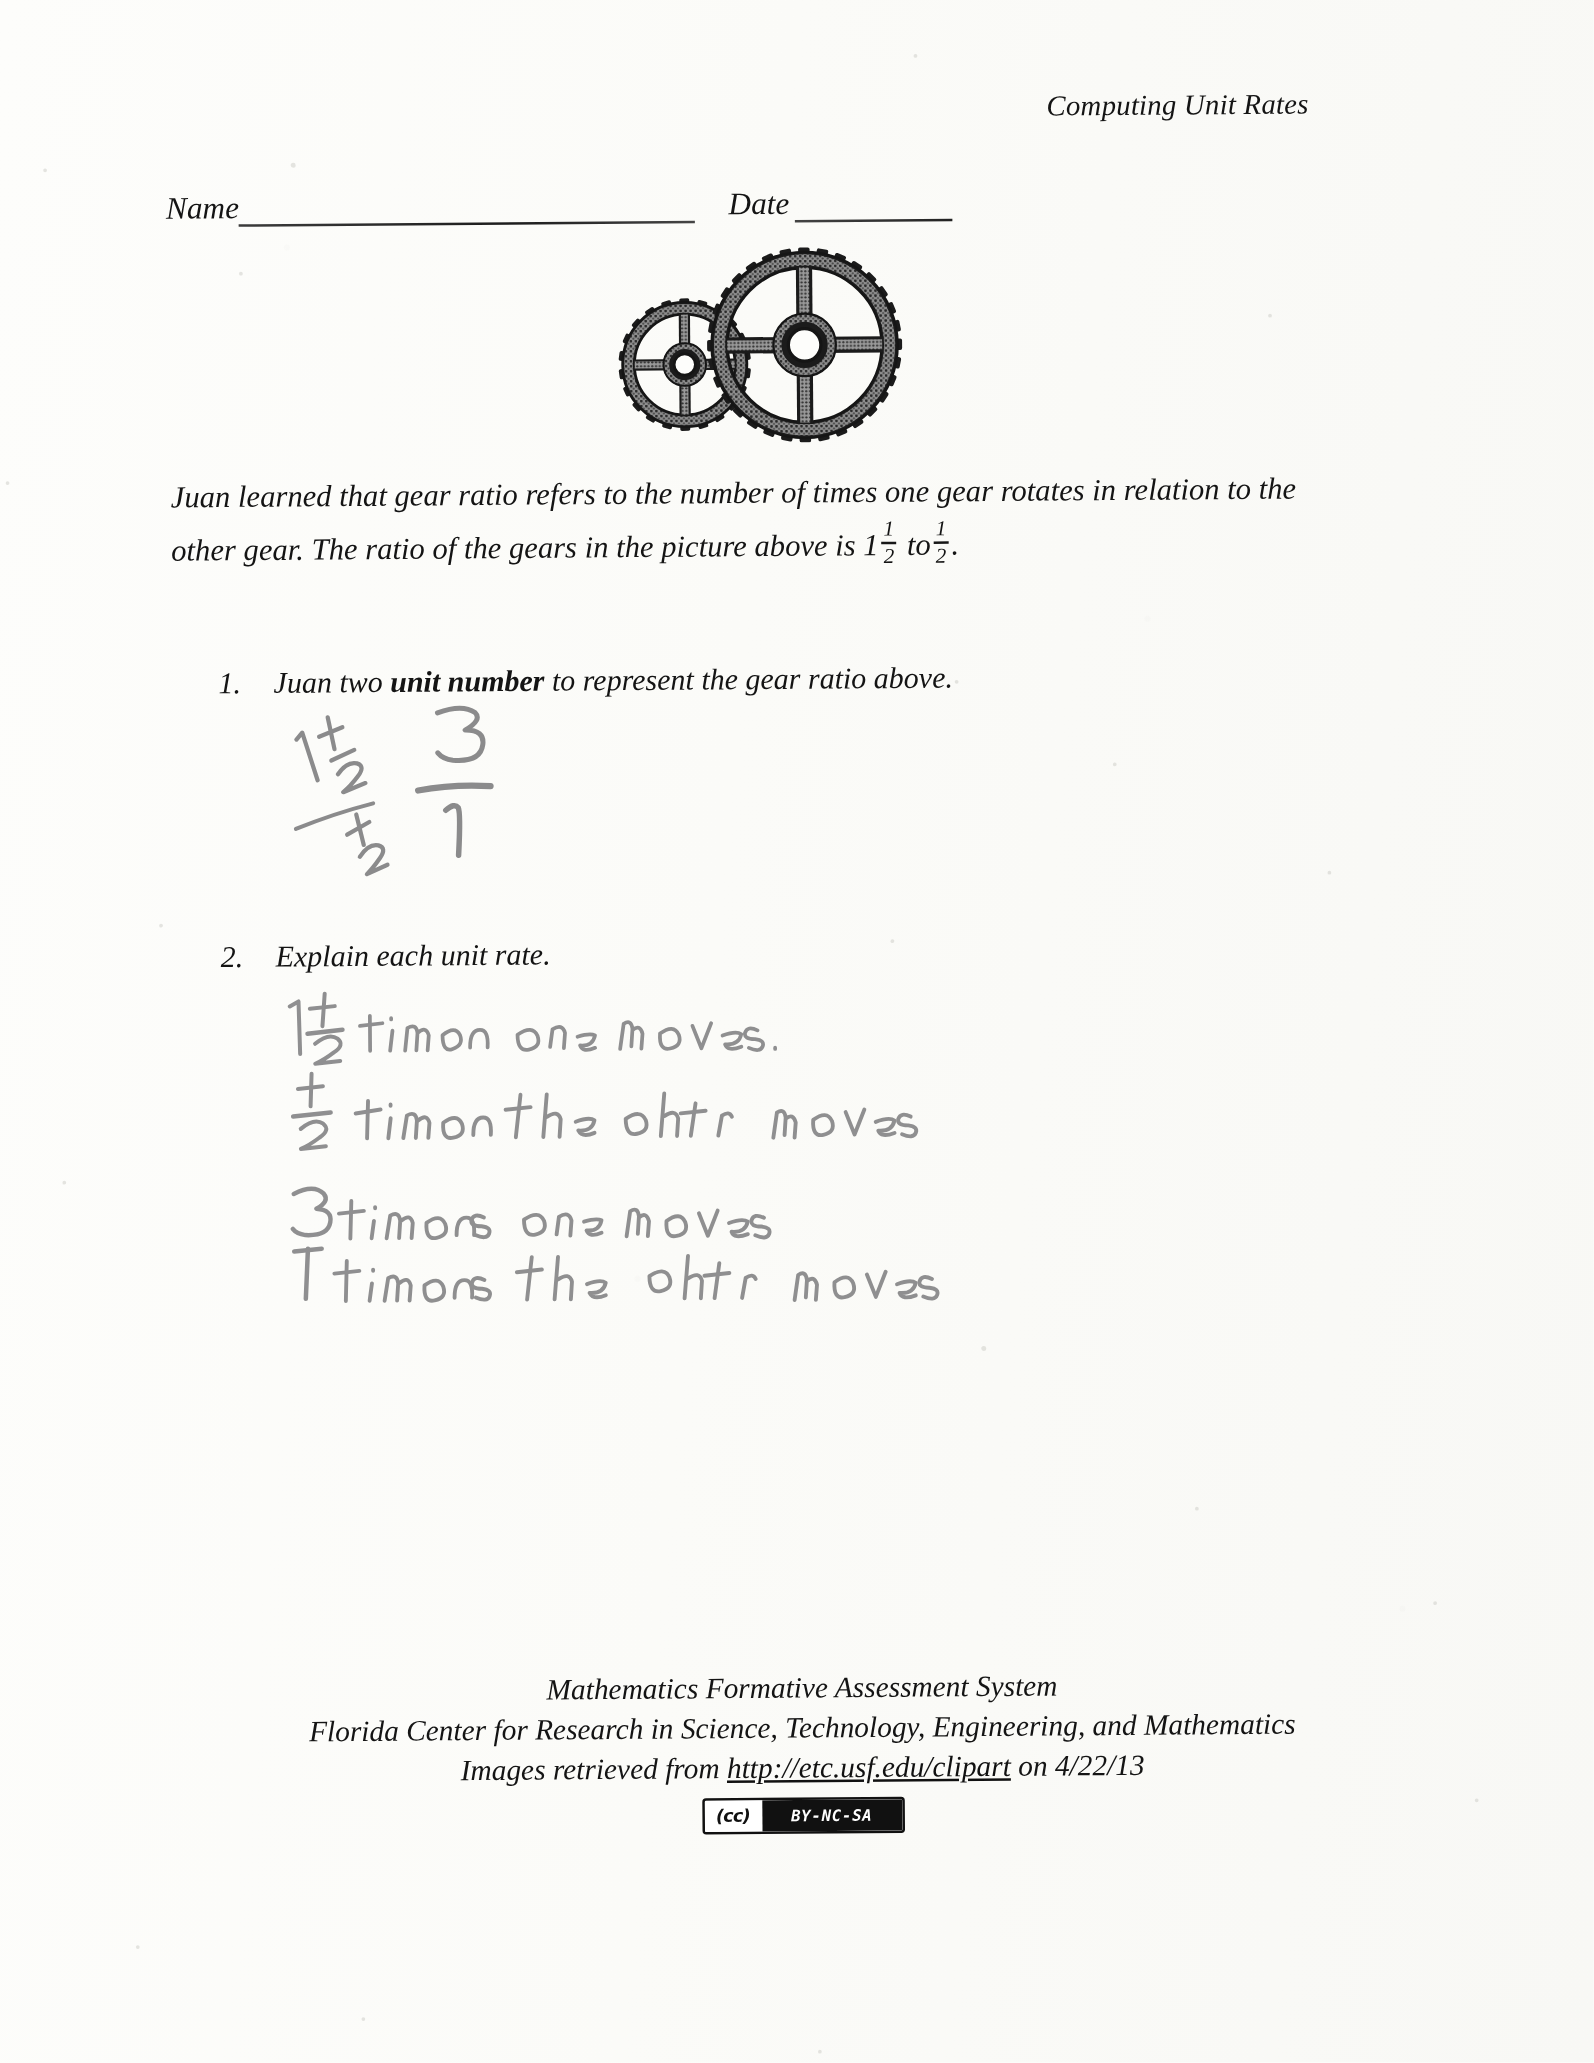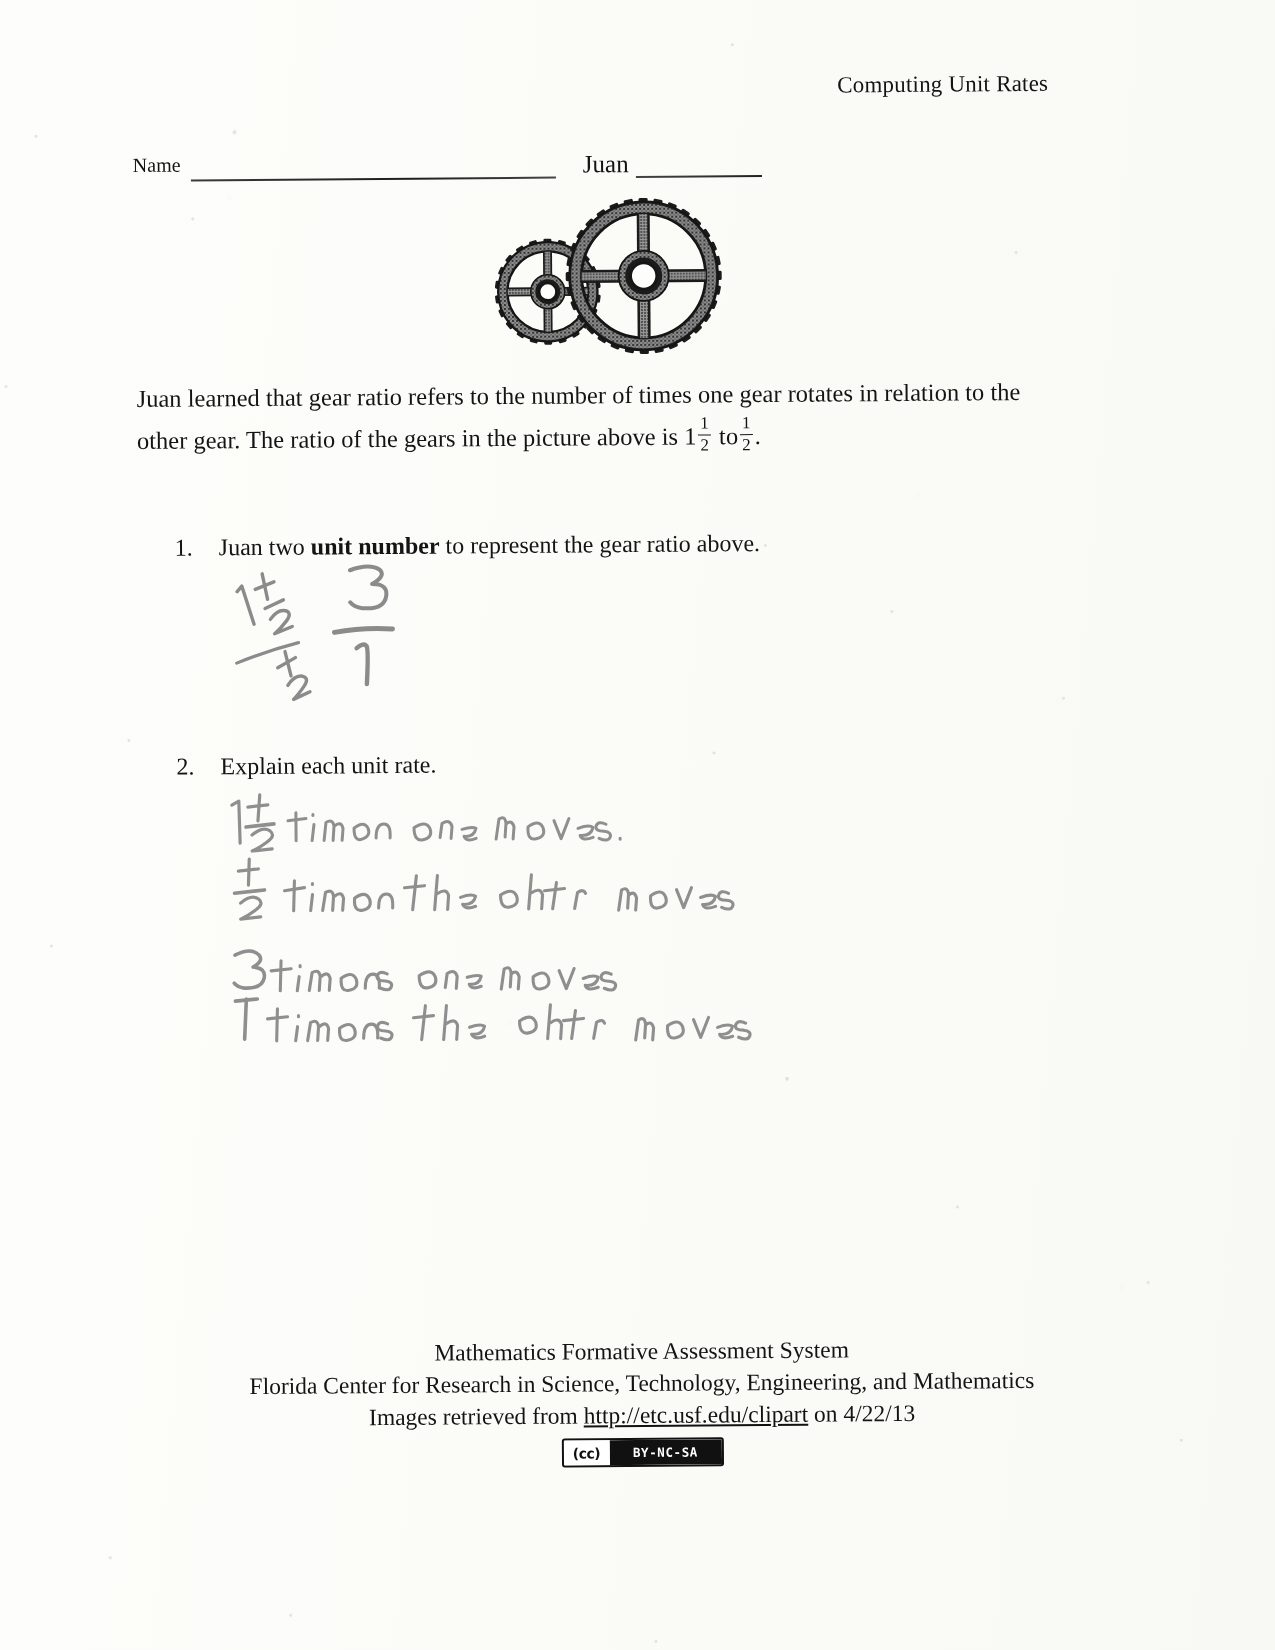--- a/index.html
+++ b/index.html
@@ -13,36 +13,37 @@
   }
   
   #page{
     position:absolute;inset:0;
     background:
       radial-gradient(circle at 18% 12%, rgba(0,0,0,.012) 0 2px, transparent 3px),
       radial-gradient(circle at 72% 30%, rgba(0,0,0,.012) 0 2px, transparent 3px),
       radial-gradient(circle at 40% 62%, rgba(0,0,0,.010) 0 2px, transparent 3px),
       radial-gradient(circle at 88% 78%, rgba(0,0,0,.012) 0 2px, transparent 3px),
       linear-gradient(95deg,#fdfdfb 0%,#fbfbf8 45%,#f8f8f5 100%);
+    font-style: italic;
   }
   #sheet{
     position:absolute;inset:0;
     transform:rotate(-0.45deg);
     transform-origin:50% 50%;
   }
   .spk{position:absolute;background:#cfcfca;border-radius:50%;opacity:.55;}
 
   
   #hdr-title{
     position:absolute;left:843px;top:74px;
     font-size:23px;letter-spacing:.2px;white-space:nowrap;
   }
 
   
-  #name-label{position:absolute;left:138px;top:150px;font-size:20px;}
+  #name-label{position:absolute;left:138px;top:150px;font-size:25px;}
   #name-rule{position:absolute;left:196px;top:176px;width:365px;height:2px;
              background:linear-gradient(90deg,#3b3b3b,#1d1d1d 60%,#454545);}
   #date-label{position:absolute;left:588px;top:150px;font-size:25px;}
   #date-rule{position:absolute;left:641px;top:176px;width:126px;height:2px;
              background:linear-gradient(90deg,#444,#222);}
 
   
   #gears{position:absolute;left:468px;top:196px;width:280px;height:158px;}
   #gears svg{display:block;width:100%;height:100%;}
 
@@ -129,21 +130,21 @@
     <div class="spk" style="left:283px;top:1611px;width:3px;height:3px;"></div>
     <div class="spk" style="left:648px;top:1640px;width:3px;height:3px;"></div>
     <div class="spk" style="left:1175px;top:1443px;width:3px;height:3px;"></div>
     <div class="spk" style="left:49px;top:940px;width:3px;height:3px;"></div>
 
     <div id="hdr-title">Computing Unit Rates</div>
 
     <div id="name-label">Name</div>
     <div id="name-rule"></div>
 
-    <div id="date-label">Juan</div>
+    <div id="date-label">Date</div>
     <div id="date-rule"></div>
 
     <div id="gears">
       <svg viewBox="0 0 280 158" xmlns="http://www.w3.org/2000/svg">
         <defs>
           <pattern id="hatch" width="4" height="4" patternUnits="userSpaceOnUse">
             <rect width="4" height="4" fill="#8e8e8e"></rect>
             <circle cx="1" cy="1" r="1.1" fill="#2a2a2a"></circle>
             <circle cx="3" cy="3" r="0.8" fill="#444"></circle>
           </pattern>

